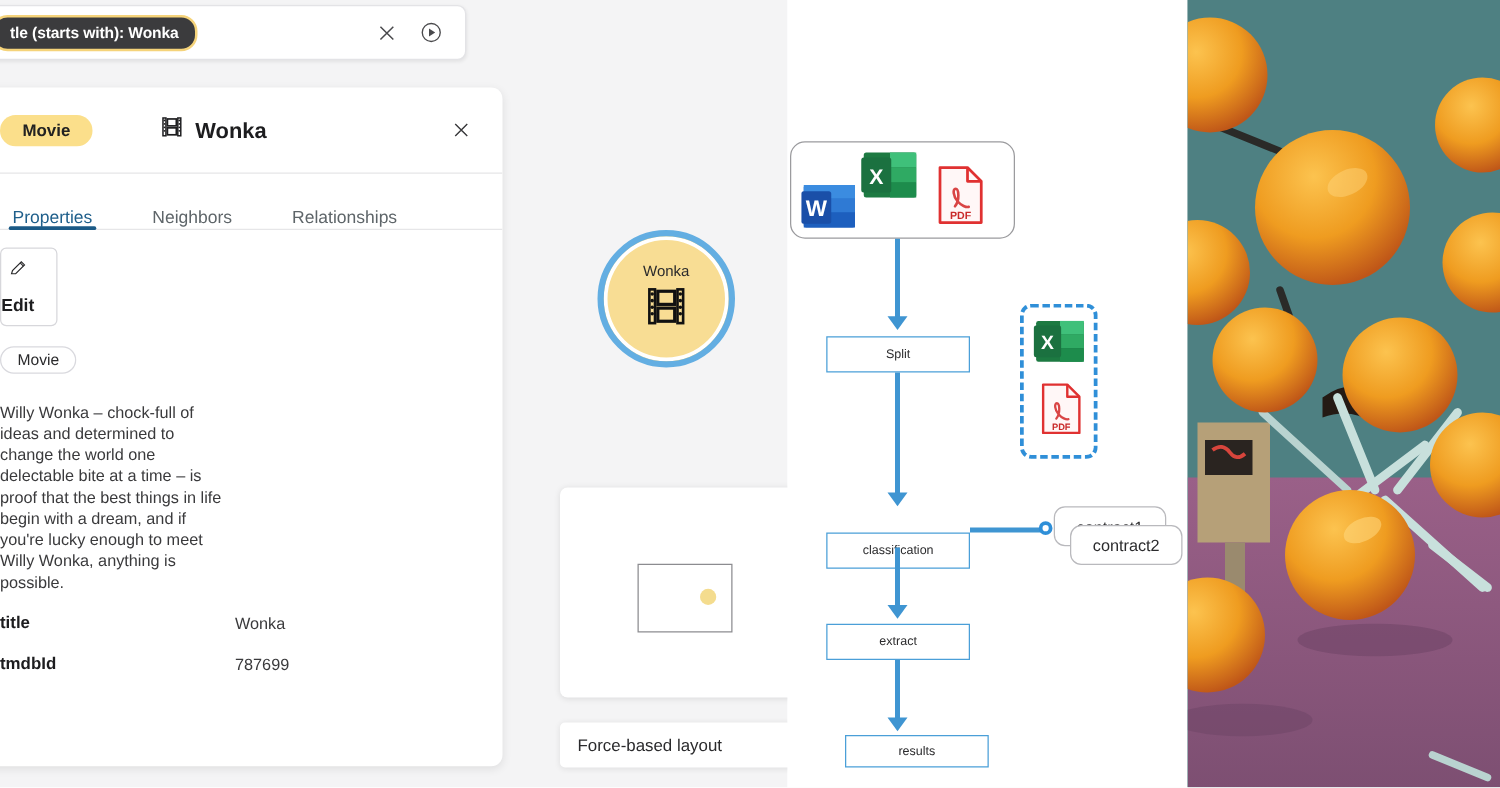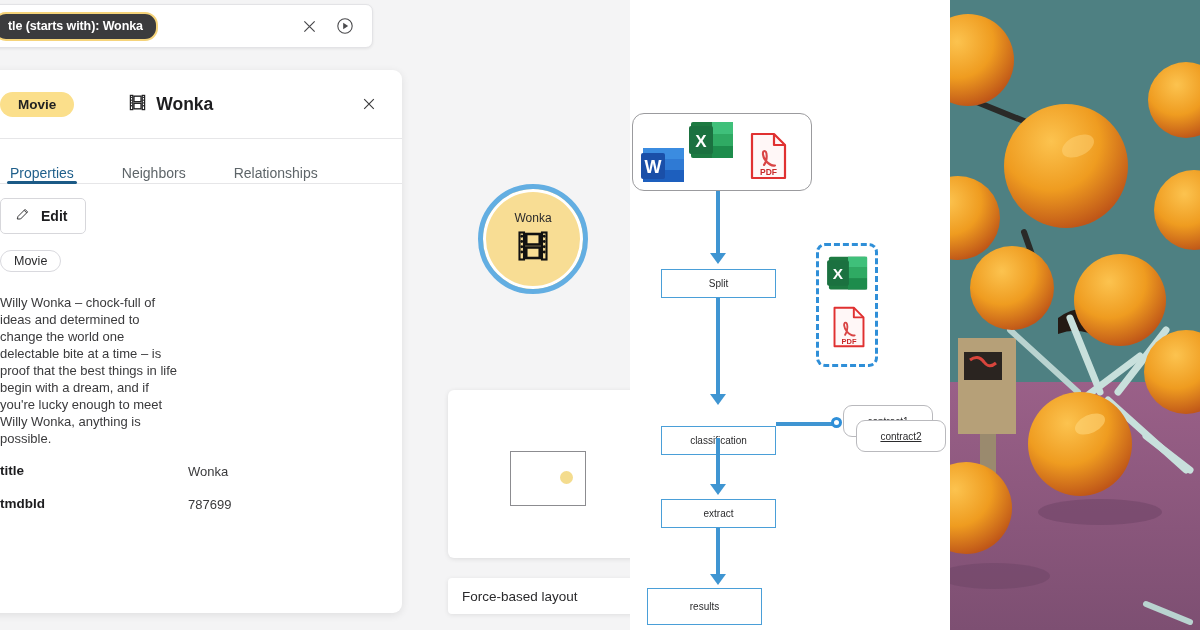--- a/index.html
+++ b/index.html
@@ -55,21 +55,21 @@
   .tab.active::after {
     content: ""; position: absolute; left: -3px; right: -3px; bottom: -1px; height: 3px;
     background: #1b5a86; border-radius: 2px;
   }
   .tabs-underline { height:1px; background:#e6e6e8; margin: 0; }
 
   .edit-row { padding: 14px 28px 0 28px; }
   .edit-btn {
     display: inline-flex; align-items: center; gap: 11px;
     border: 1px solid #d7d7db; background: #fff; border-radius: 5px;
-    padding: 8px 18px 8px 14px; font-size: 14px; color: #1d1d1f; font-weight: 600;
+    padding: 8px 18px 8px 0; font-size: 14px; color: #1d1d1f; font-weight: 600; flex-direction: column;
   }
 
   .type-chip-row { padding: 16px 28px 0 28px; }
   .type-chip {
     display: inline-block; border: 1px solid #d9d9de; border-radius: 12px;
     padding: 3px 13px; font-size: 12.5px; color: #2a2a2c;
   }
 
   .props { padding: 22px 28px 0 28px; }
   .prop-row { display: flex; margin-bottom: 16px; }
@@ -133,21 +133,21 @@
     border: 3px dashed #2f8fd8; border-radius: 9px;
   }
   .branch-line { position: absolute; height: 3.5px; background: #3f95d2; }
   .branch-dot {
     position: absolute; width: 11px; height: 11px; border-radius: 50%;
     background: #ffffff; border: 3.5px solid #2f8fd8;
   }
   .ccard {
     position: absolute; border: 1.3px solid #b9b9bd; border-radius: 9px; background: #ffffff;
     display: flex; align-items: center; justify-content: center;
-    font-size: 10px; color: #2b2b2d; text-decoration: underline;
+    font-size: 13px; color: #2b2b2d;
   }
 
   
   .photo {
     position: absolute; left: 950px; top: 0; width: 250px; height: 630px;
     overflow: hidden; background: #4e8082;
   }
 </style>
 </head>
 <body>
@@ -357,21 +357,21 @@
     <div class="arrow" style="left:86px; top:438px; height:48px;"></div>
     <div class="arrowhead" style="left:80px; top:484px;"></div>
 
     <div class="fbox" style="left:31px; top:499px; width:115px; height:29px;">
       <span>extract</span>
     </div>
 
     <div class="arrow" style="left:86px; top:528px; height:48px;"></div>
     <div class="arrowhead" style="left:80px; top:574px;"></div>
 
-    <div class="fbox" style="left:17px; top:588px; width:115px; height:37px;">
+    <div class="fbox" style="left:46px; top:588px; width:115px; height:26px;">
       <span>results</span>
     </div>
   </div>
 
   <div class="photo">
     <svg width="250" height="630" viewBox="0 0 250 630" preserveAspectRatio="none">
       <defs>
         <radialGradient id="orb" cx="38%" cy="30%" r="72%">
           <stop offset="0%" stop-color="#fcc34f"></stop>
           <stop offset="55%" stop-color="#ef9c20"></stop>

